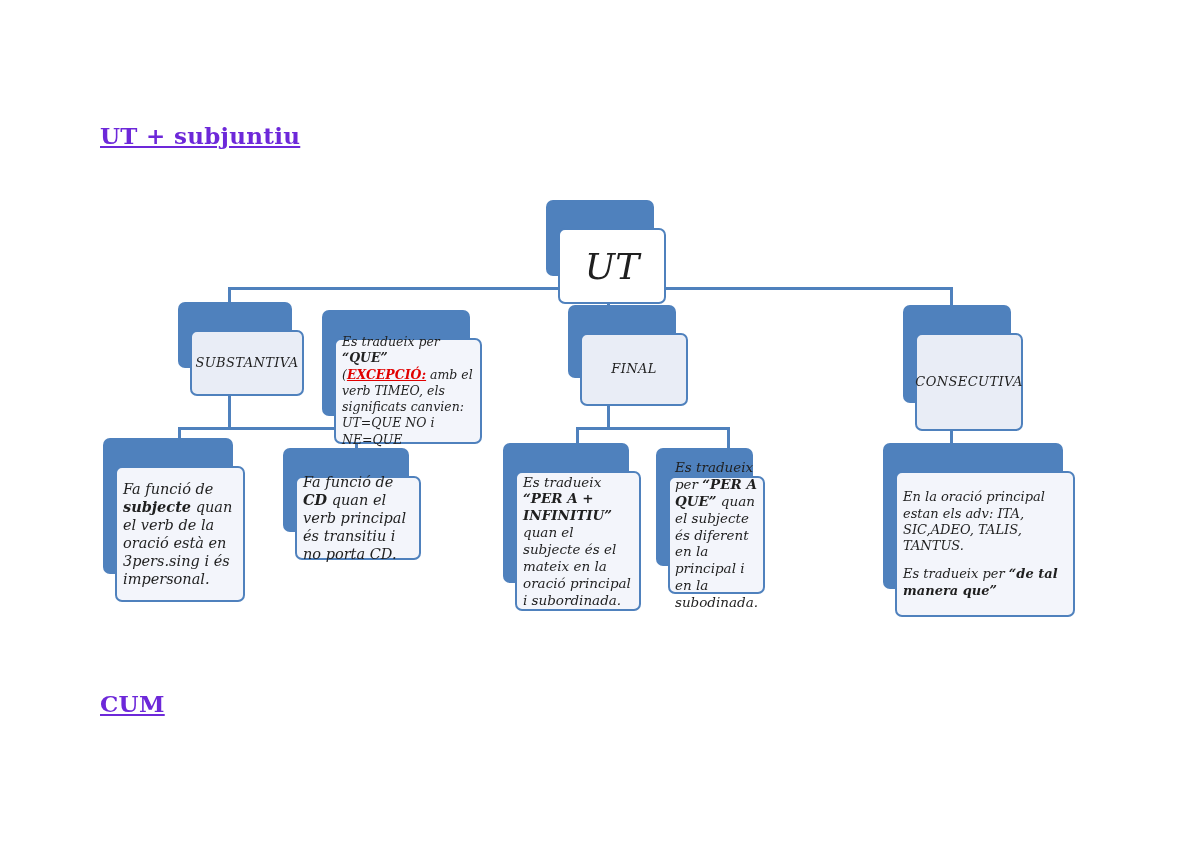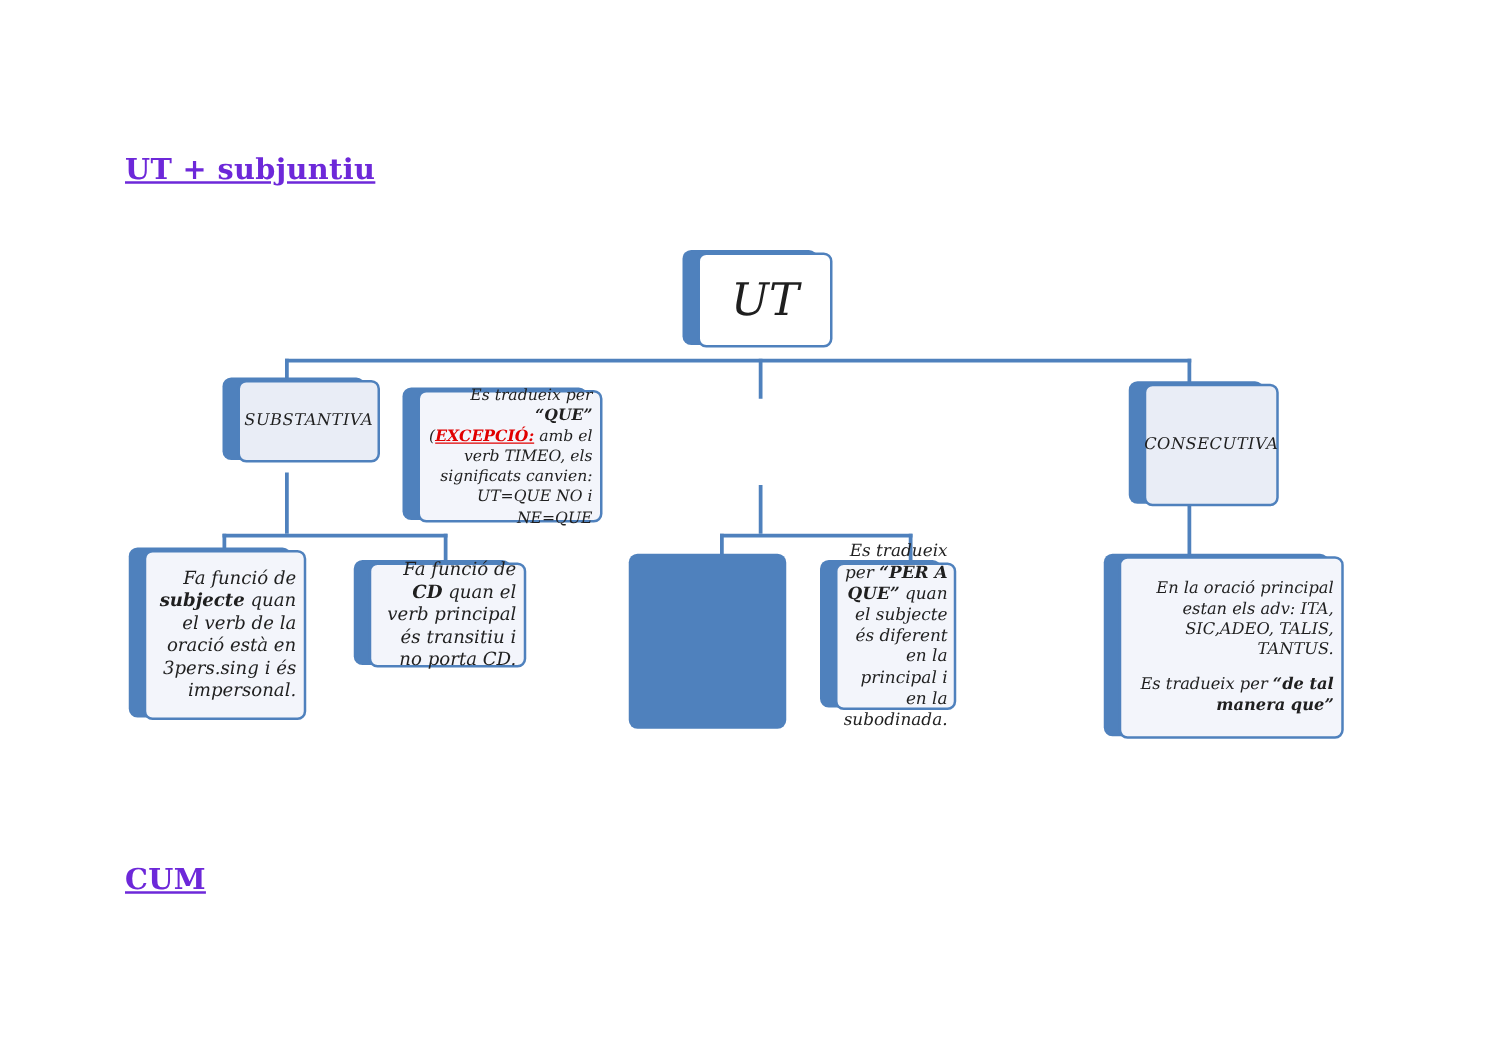--- a/index.html
+++ b/index.html
@@ -35,27 +35,27 @@
 
   
   .node { position: absolute; z-index: 2; }
   .node .back {
     position: absolute; left: 0; top: 0;
     width: calc(100% - 12px); height: calc(100% - 12px);
     background: var(--accent);
     border-radius: 7px;
   }
   .node .front {
-    position: absolute; left: 12px; top: 2px;
+    position: absolute; left: 12px; top: 28px;
     width: calc(100% - 12px); height: calc(100% - 12px);
     background: #f3f5fb;
     border: 2px solid var(--accent);
     border-radius: 7px;
     display: flex; align-items: center; justify-content: center;
-    text-align: right;
+    text-align: left;
     padding: 4px 6px;
   }
   .node.root .front { background: #ffffff; }
   .node.cat  .front { background: #e9edf6; }
 
   .txt {
     font-family: "DejaVu Serif", serif;
     font-style: italic;
     color: #1f1f1f;
     line-height: 1.25;
@@ -108,20 +108,26 @@
     </div>
   </div>
 
   <div class="node" style="left:322px;top:310px;width:160px;height:118px">
     <div class="back"></div>
     <div class="front">
       <span class="txt callout-txt"><span>Es tradueix per </span><span class="b">“QUE”</span><span> (</span><span class="rb">EXCEPCIÓ:</span><span> amb el verb TIMEO, els significats canvien: UT=QUE NO i NE=QUE</span></span>
     </div>
   </div>
 
+  <div class="node cat" style="left:568px;top:305px;width:120px;height:85px">
+    <div class="back"></div>
+    <div class="front">
+      <span class="txt cat-label">FINAL</span>
+    </div>
+  </div>
 
   <div class="node cat" style="left:903px;top:305px;width:120px;height:110px">
     <div class="back"></div>
     <div class="front">
       <span class="txt cat-label">CONSECUTIVA</span>
     </div>
   </div>
 
   <div class="node" style="left:103px;top:438px;width:142px;height:148px">
     <div class="back"></div>
@@ -132,20 +138,23 @@
 
   <div class="node" style="left:283px;top:448px;width:138px;height:96px">
     <div class="back"></div>
     <div class="front">
       <span class="txt leaf-lg"><span>Fa funció de </span><span class="b">CD</span><span> quan el verb principal és transitiu i no porta CD.</span></span>
     </div>
   </div>
 
   <div class="node" style="left:503px;top:443px;width:138px;height:152px">
     <div class="back"></div>
+    <div class="front">
+      <span class="txt leaf-md"><span>Es tradueix </span><span class="b">“PER A + INFINITIU”</span><span> quan el subjecte és el mateix en la oració principal i subordinada.</span></span>
+    </div>
   </div>
 
   <div class="node" style="left:656px;top:448px;width:109px;height:130px">
     <div class="back"></div>
     <div class="front">
       <span class="txt leaf-md"><span>Es tradueix per </span><span class="b">“PER A QUE”</span><span> quan el subjecte és diferent en la principal i en la subodinada.</span></span>
     </div>
   </div>
 
   <div class="node" style="left:883px;top:443px;width:192px;height:158px">

